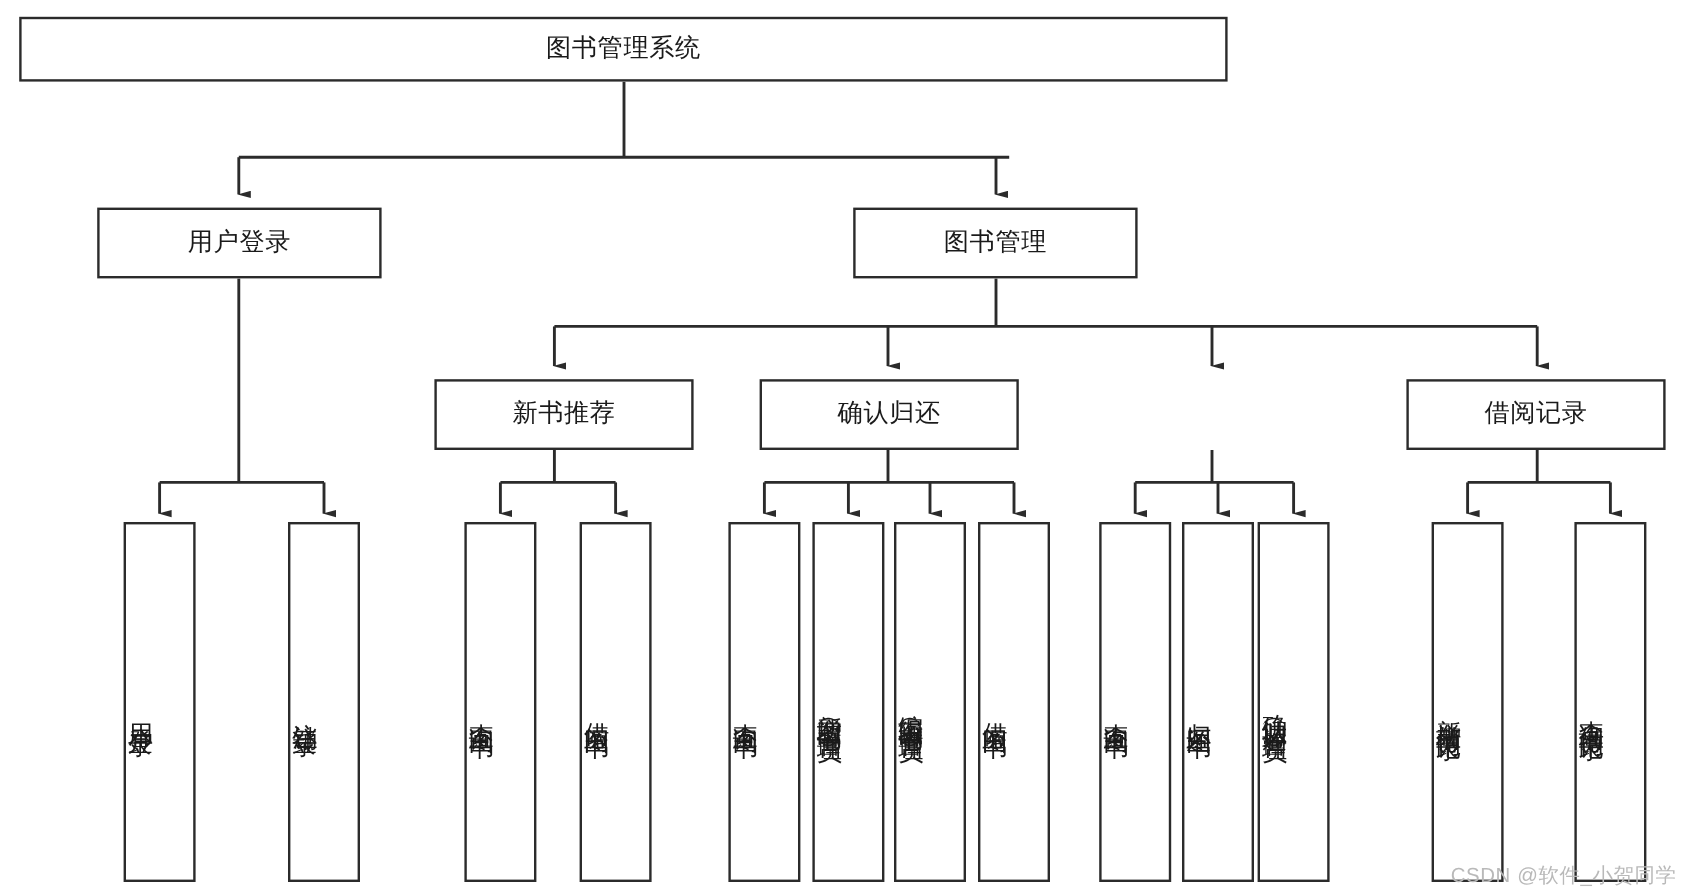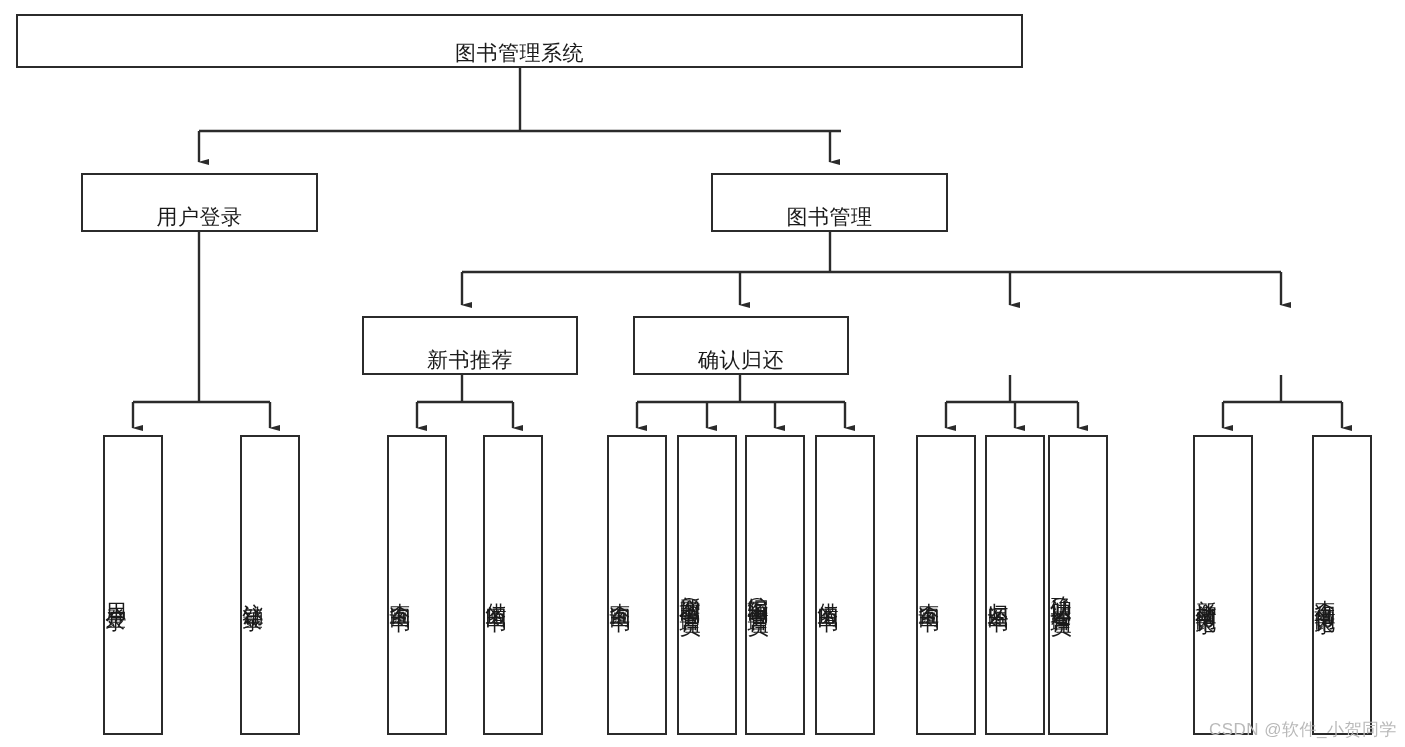--- a/index.html
+++ b/index.html
@@ -25,21 +25,21 @@
     top: 0;
     width: 1405px;
     height: 747px;
   }
   .node-box {
     position: absolute;
     box-sizing: border-box;
     border: 2px solid #2b2b2b;
     background: #ffffff;
     display: flex;
-    align-items: flex-end;
+    align-items: center;
     justify-content: center;
     color: #1a1a1a;
   }
   .node-label {
     font-size: 21px;
     line-height: 1.25;
     letter-spacing: 0.5px;
     white-space: nowrap;
     color: #1a1a1a;
   }
@@ -133,20 +133,23 @@
   <div class="node-box" style="left:362px; top:316px; width:216px; height:59px;">
     <span class="node-label">新书推荐</span>
   </div>
 
   <div class="node-box" style="left:711px; top:173px; width:237px; height:59px;">
     <span class="node-label">图书管理</span>
   </div>
   <div class="node-box" style="left:633px; top:316px; width:216px; height:59px;">
     <span class="node-label">确认归还</span>
   </div>
+  <div class="node-box" style="left:1172px; top:316px; width:216px; height:59px;">
+    <span class="node-label">借阅记录</span>
+  </div>
 
   <div class="node-box vertical" style="left:103px; top:435px; width:60px; height:300px;">
     <span class="node-label">用户登录</span>
   </div>
   <div class="node-box vertical" style="left:240px; top:435px; width:60px; height:300px;">
     <span class="node-label">注销登录</span>
   </div>
 
   <div class="node-box vertical" style="left:387px; top:435px; width:60px; height:300px;">
     <span class="node-label">查询图书</span>

